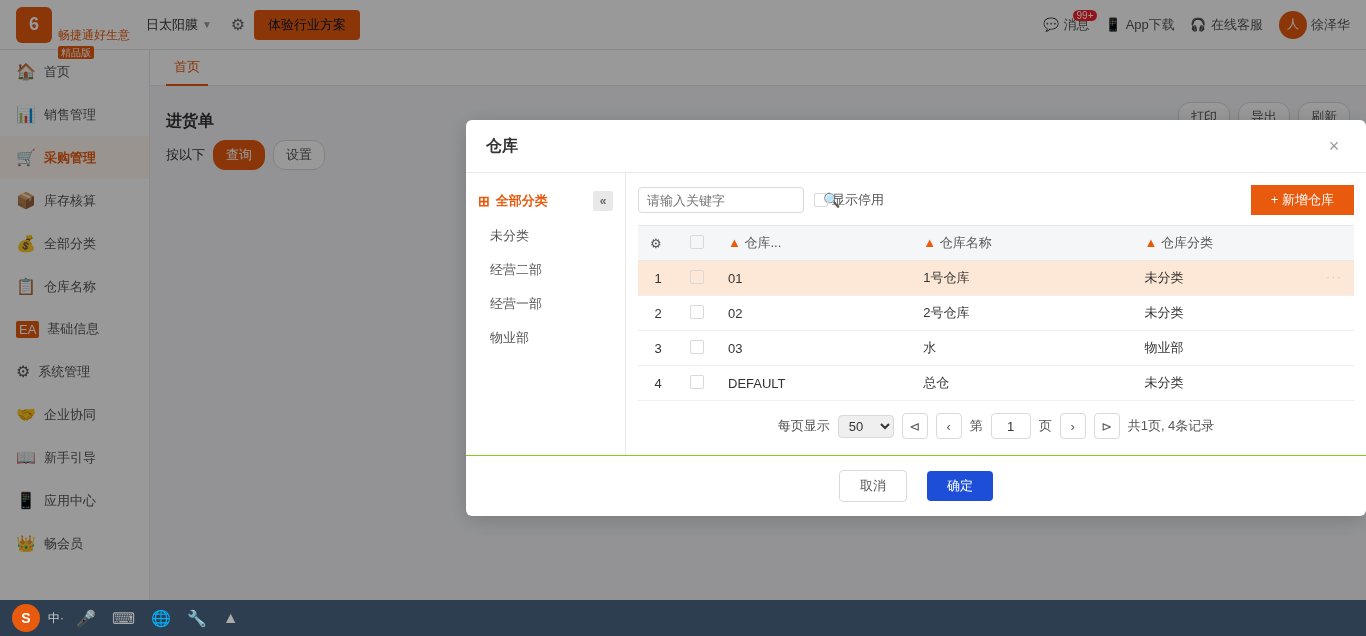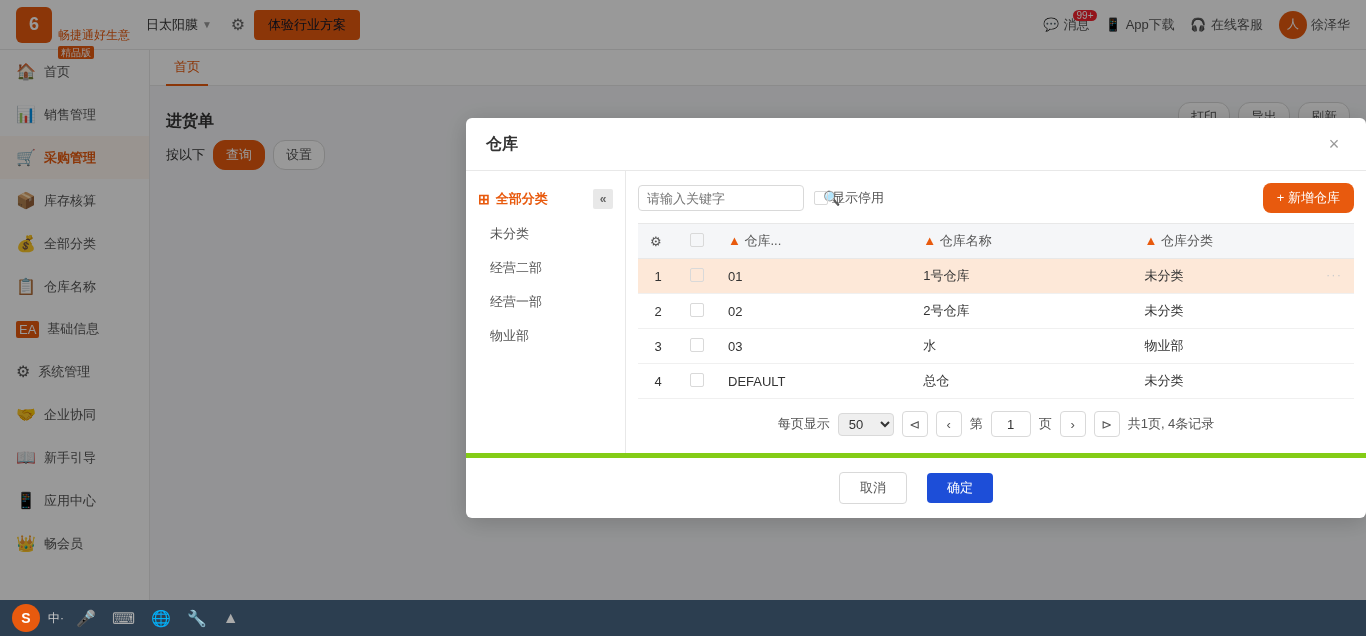--- a/index.html
+++ b/index.html
@@ -216,21 +216,21 @@
       color: #555; font-size: 13px; cursor: pointer;
     }
     .checkbox {
       width: 14px; height: 14px;
       border: 1px solid #d9d9d9;
       border-radius: 2px;
       display: inline-block;
     }
     .btn-add {
       background: #e85a0e; color: #fff; border: none;
-      padding: 6px 14px; border-radius: 8px;
+      padding: 6px 20px; border-radius: 0;
       cursor: pointer; font-size: 13px;
       margin-left: auto;
     }
 
     
     .data-table {
       width: 100%;
       border-collapse: collapse;
       font-size: 13px;
     }
@@ -276,21 +276,21 @@
       border: 1px solid #d9d9d9; border-radius: 4px;
       padding: 2px 6px; font-size: 13px; color: #333;
       cursor: pointer;
     }
 
     
     .modal-footer {
       display: flex; align-items: center; justify-content: center;
       gap: 20px;
       padding: 14px 20px;
-      border-top: 5px solid #84cc16;
+      border-top: 1px solid #84cc16;
     }
     .btn-cancel {
       padding: 6px 20px; border: 1px solid #d9d9d9;
       border-radius: 4px; background: #fff; color: #555;
       cursor: pointer; font-size: 13px;
     }
     .btn-confirm {
       padding: 6px 20px; border: none;
       border-radius: 4px; background: #1d4ed8; color: #fff;
       cursor: pointer; font-size: 13px;

